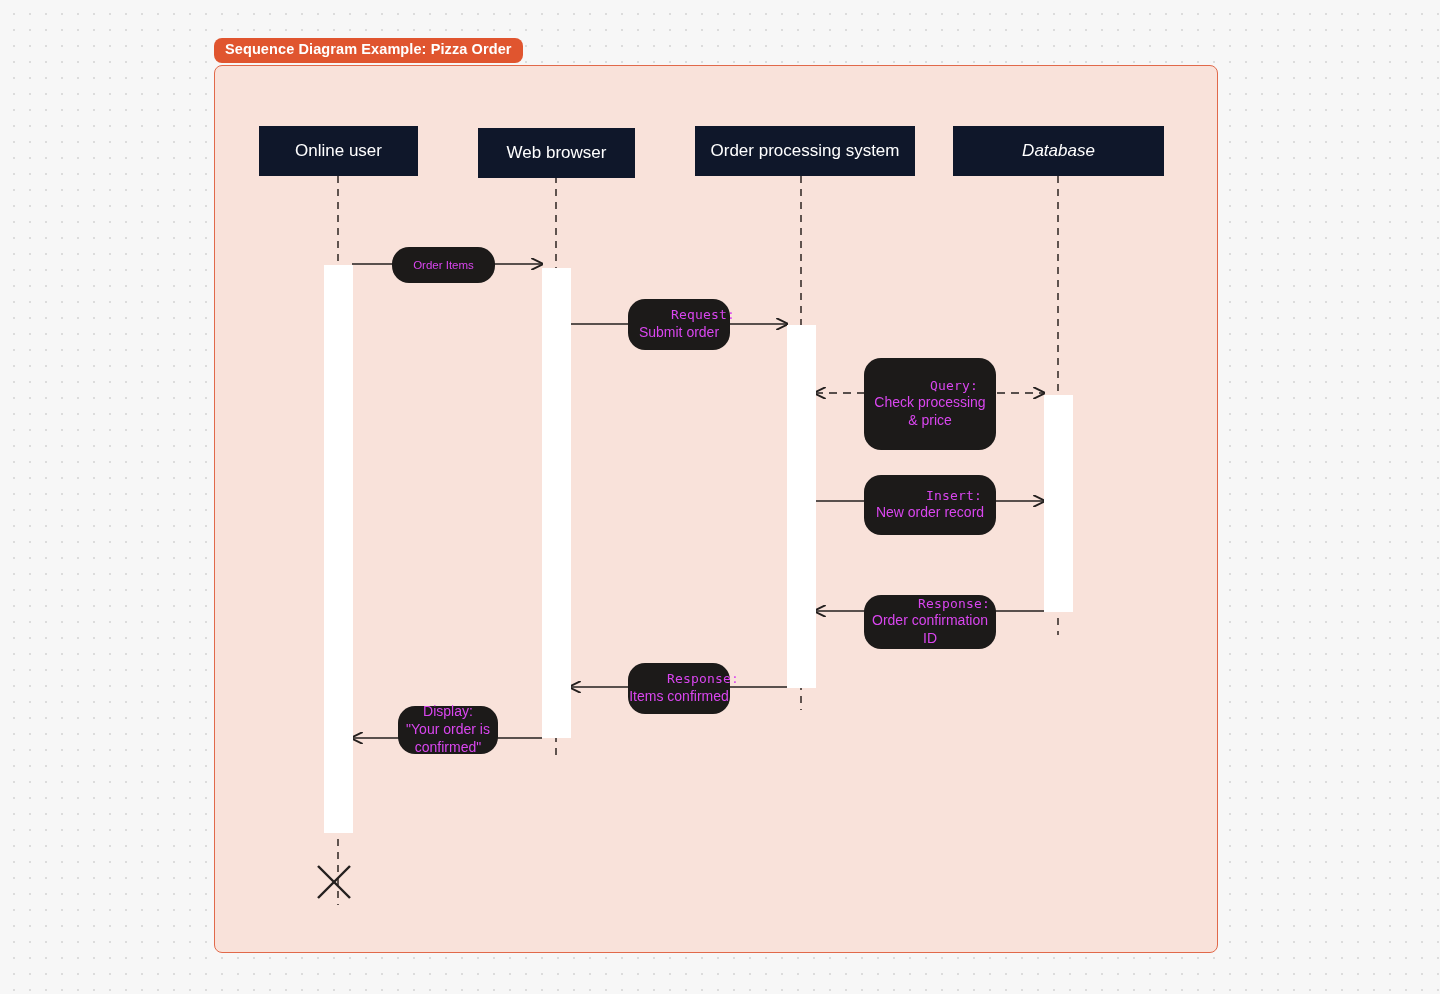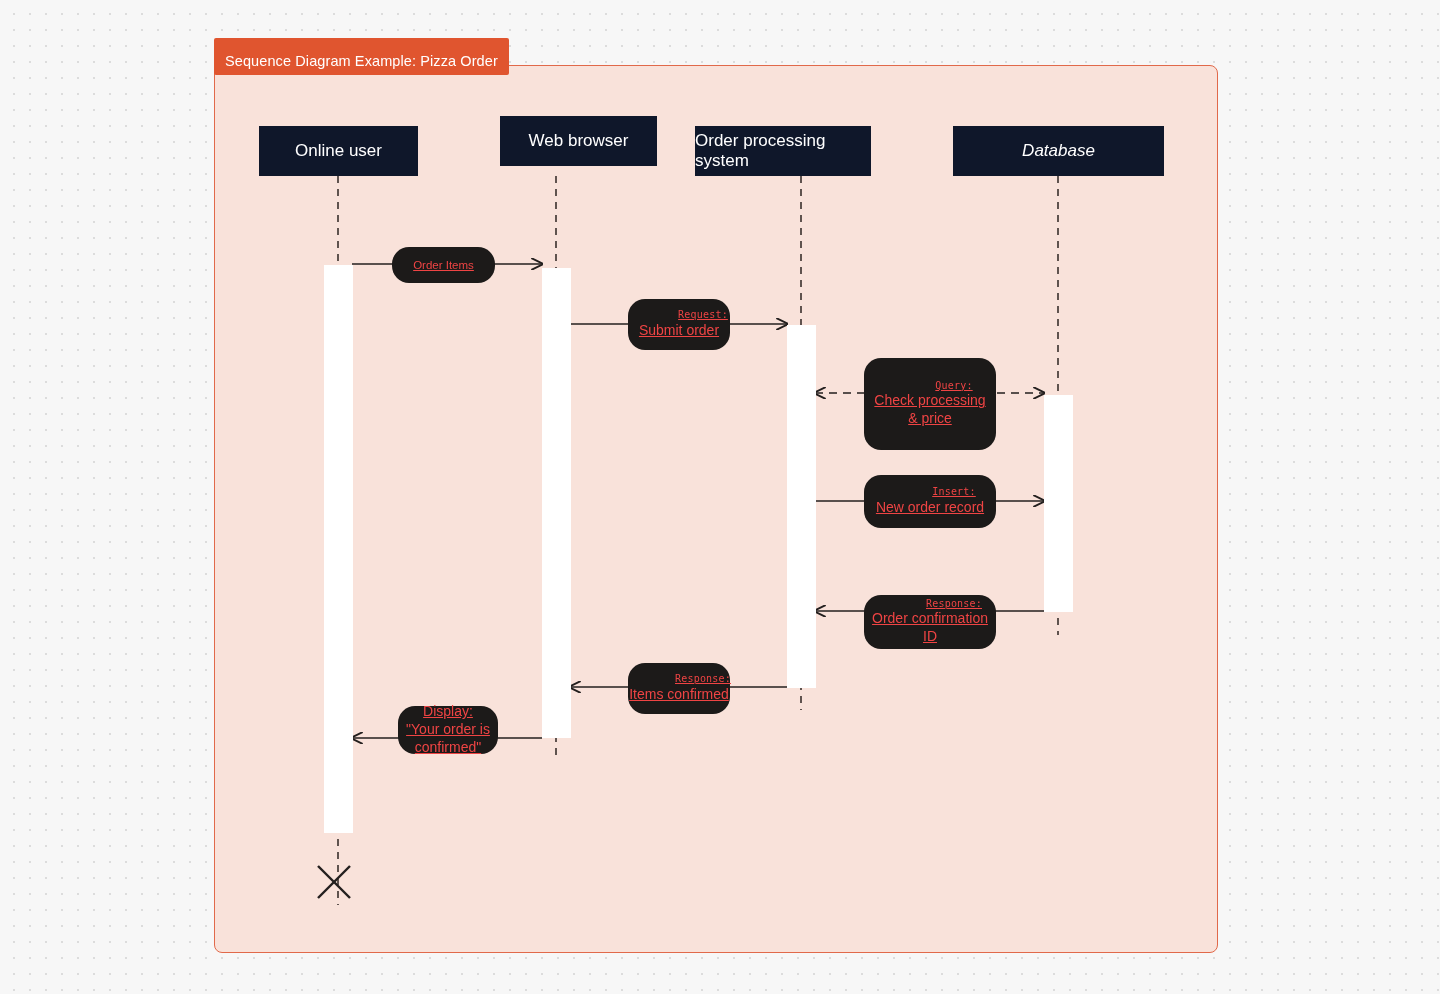--- a/index.html
+++ b/index.html
@@ -11,38 +11,38 @@
     background-position:6px 6px;
     font-family:"Liberation Sans", sans-serif;
   }
   #canvas-panel{
     position:absolute;left:214px;top:65px;width:1004px;height:888px;
     background:#f9e2da;border:1.5px solid #e1694a;border-radius:8px;box-sizing:border-box;
   }
   #diagram-title-badge{
     position:absolute;left:214px;top:38px;
     background:#e0552f;color:#ffffff;
-    font-size:14.5px;font-weight:400;letter-spacing:.1px;
-    padding:15px 11px 6px 11px;border-radius:2px;
+    font-size:14.5px;font-weight:700;letter-spacing:.1px;
+    padding:3px 11px 6px 11px;border-radius:8px;
     white-space:nowrap;z-index:40;
   }
   #diagram-surface{position:absolute;left:0;top:0;width:1440px;height:994px;z-index:10;}
   .lifeline-header{
     position:absolute;height:50px;background:#0f172a;
     display:flex;align-items:center;justify-content:center;
     color:#ffffff;font-size:17px;z-index:25;box-sizing:border-box;
   }
   .activation-bar{position:absolute;background:#ffffff;z-index:14;}
   .msg-pill{
-    position:absolute;background:#1c1a19;color:#ef4444;
+    position:absolute;background:#1c1a19;color:#d946ef;
     border-radius:17px;display:flex;flex-direction:column;
     align-items:center;justify-content:center;
-    z-index:30;box-sizing:border-box;text-align:center;line-height:1.28;text-decoration:underline;
+    z-index:30;box-sizing:border-box;text-align:center;line-height:1.28;
   }
-  .msg-pill .pill-mono{font-family:"DejaVu Sans Mono", monospace;font-size:10px;letter-spacing:.2px;padding-left:48px;}
+  .msg-pill .pill-mono{font-family:"DejaVu Sans Mono", monospace;font-size:13px;letter-spacing:.2px;padding-left:48px;}
   .msg-pill .pill-body{font-size:14px;}
   .msg-pill.single .pill-body{font-size:11.5px;}
 </style>
 </head>
 <body>
 
 <div id="diagram-title-badge">Sequence Diagram Example: Pizza Order</div>
 
 <div id="canvas-panel"></div>
 
@@ -73,24 +73,24 @@
   <g id="terminator-mark">
       <line x1="318" y1="866" x2="350" y2="898" stroke="#231f1e" stroke-width="2.4"></line>
       <line x1="318" y1="898" x2="350" y2="866" stroke="#231f1e" stroke-width="2.4"></line>
     </g>
 </svg>
 
 <div id="lifeline-headers">
     <div class="lifeline-header" style="left: 259px; top: 126px; width: 159px;">
       <span>Online user</span>
     </div>
-    <div class="lifeline-header" style="left: 478px; top: 116px; width: 157px; margin-left: 22px;">
+    <div class="lifeline-header" style="left: 478px; top: 128px; width: 157px;">
       <span>Web browser</span>
     </div>
-    <div class="lifeline-header" style="left: 695px; top: 126px; width: 176px;">
+    <div class="lifeline-header" style="left: 695px; top: 126px; width: 220px;">
       <span>Order processing system</span>
     </div>
     <div class="lifeline-header" style="left: 953px; top: 126px; width: 211px; font-style: italic;">
       <span>Database</span>
     </div>
   </div>
 <div id="activation-layer">
     <div class="activation-bar" style="left: 324px; top: 265px; width: 29px; height: 568px;"></div>
     <div class="activation-bar" style="left: 542px; top: 268px; width: 29px; height: 470px;"></div>
     <div class="activation-bar" style="left: 787px; top: 325px; width: 29px; height: 363px;"></div>
@@ -102,21 +102,21 @@
     </div>
     <div class="msg-pill" style="left: 628px; top: 299px; width: 102px; height: 51px;">
       <span class="pill-mono">Request:</span>
       <span class="pill-body">Submit order</span>
     </div>
     <div class="msg-pill" style="left: 864px; top: 358px; width: 132px; height: 92px;">
       <span class="pill-mono">Query:</span>
       <span class="pill-body">Check processing</span>
       <span class="pill-body">&amp; price</span>
     </div>
-    <div class="msg-pill" style="left: 864px; top: 475px; width: 132px; height: 53px;">
+    <div class="msg-pill" style="left: 864px; top: 475px; width: 132px; height: 60px;">
       <span class="pill-mono">Insert:</span>
       <span class="pill-body">New order record</span>
     </div>
     <div class="msg-pill" style="left: 864px; top: 595px; width: 132px; height: 54px;">
       <span class="pill-mono">Response:</span>
       <span class="pill-body">Order confirmation ID</span>
     </div>
     <div class="msg-pill" style="left: 628px; top: 663px; width: 102px; height: 51px;">
       <span class="pill-mono">Response:</span>
       <span class="pill-body">Items confirmed</span>

